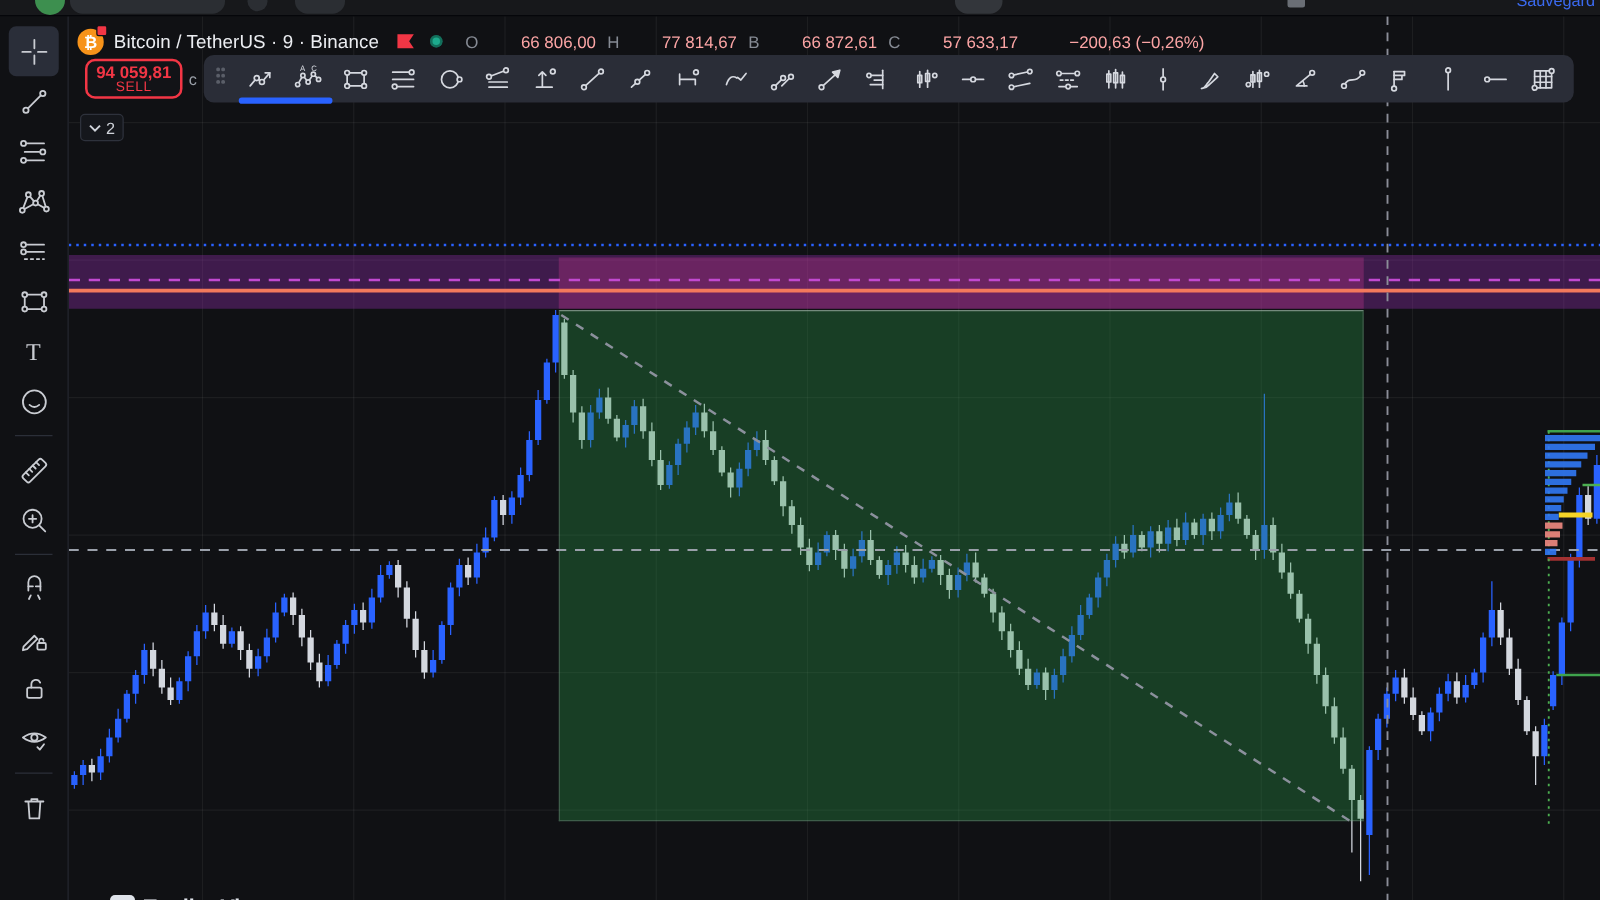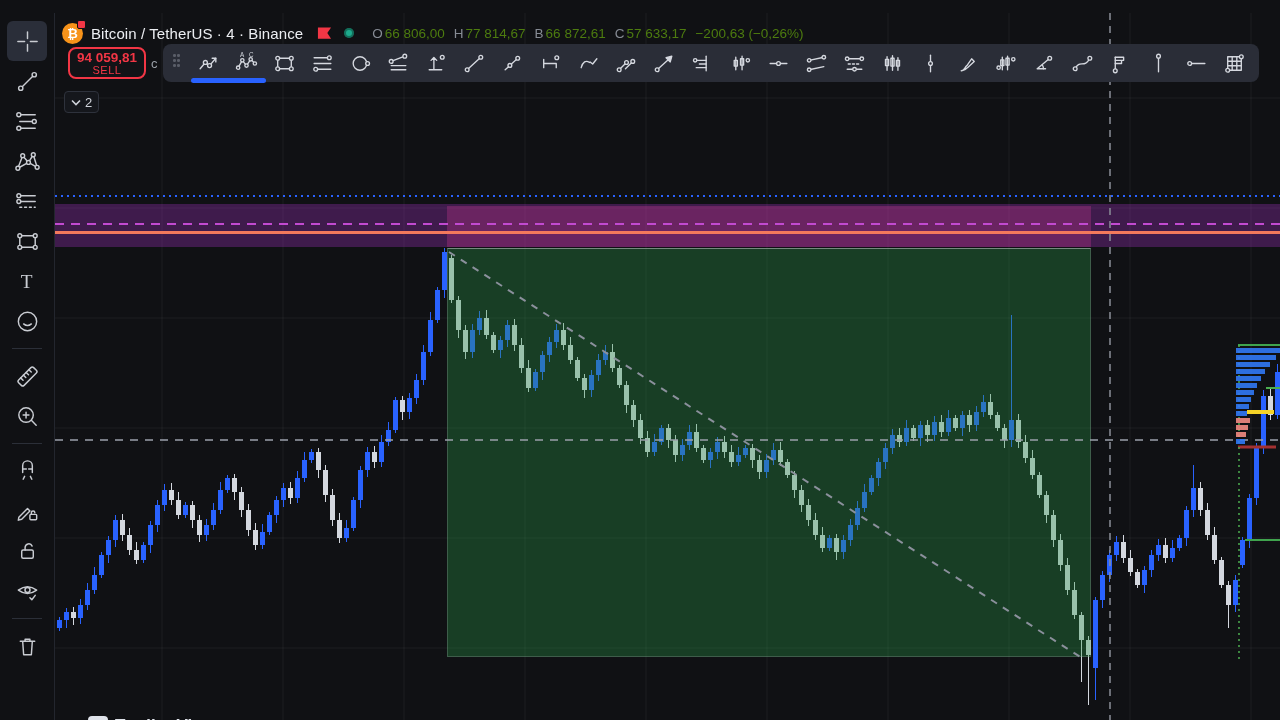--- a/index.html
+++ b/index.html
@@ -23,21 +23,21 @@
   #symbol-row{position:absolute;left:62px;top:20px;height:26px;display:flex;align-items:center;z-index:35;gap:8px;}
   #btc-logo{width:21px;height:21px;border-radius:50%;background:#f7931a;color:#fff;font-weight:bold;
     font-size:13px;display:flex;align-items:center;justify-content:center;position:relative;}
   #btc-badge{position:absolute;right:-3px;top:-3px;width:9px;height:9px;border-radius:2px;background:#f23645;
     border:1px solid #101114;}
   #symbol-title{font-size:15px;color:#eceef2;letter-spacing:.1px;}
   #flag-icon{width:15px;height:14px;margin-left:6px;}
   #conn-dot{width:10px;height:10px;border-radius:50%;background:#1dab8d;box-shadow:0 0 0 2px rgba(0,0,0,.35) inset;margin-left:4px;}
   #ohlc{display:flex;gap:9px;font-size:13.5px;margin-left:10px;white-space:nowrap;}
   #ohlc .lbl{color:#868b94;margin-right:2px;}
-  #ohlc .val{color:#4d7c0f;}
+  #ohlc .val{color:#fca5a5;margin-left:32px;}
   
   #sell-box{position:absolute;left:68px;top:47px;width:78px;height:32px;border:2px solid #f23645;border-radius:8px;
     background:rgba(18,20,24,.92);color:#f23645;text-align:center;z-index:36;padding-top:2px;line-height:1.05;cursor:pointer;}
   #sell-box .price{font-size:13.5px;font-weight:bold;}
   #sell-box .sell{font-size:11px;letter-spacing:.5px;}
   #countdown{position:absolute;left:151px;top:56px;color:#9aa0a8;font-size:13px;z-index:35;}
   #layer-btn{position:absolute;left:64px;top:91px;width:35px;height:22px;background:#15171c;border:1px solid #2e323c;
     border-radius:4px;color:#cfd3da;font-size:13px;display:flex;align-items:center;justify-content:center;gap:4px;z-index:36;cursor:pointer;}
   #layer-btn svg{width:10px;height:7px;stroke:#cfd3da;fill:none;stroke-width:1.6;}
   
@@ -68,20 +68,29 @@
     border:1px solid rgba(200,206,208,.22);border-top:1px solid rgba(190,200,195,.55);}
   #tv-logo{position:absolute;left:88px;top:716px;z-index:8;display:flex;align-items:center;gap:7px;}
   #tv-logo .mark{width:20px;height:20px;background:#dfe3ea;border-radius:4px;}
   #tv-logo .txt{font-size:17px;font-weight:bold;color:#dfe3ea;}
 </style>
 </head>
 <body>
 
 <div id="stage">
 
+  <div id="top-strip">
+    <div class="strip-shape" style="left:28px;top:-12px;width:24px;height:24px;border-radius:50%;background:#3d8f4f;"></div>
+    <div class="strip-shape" style="left:56px;top:-9px;width:124px;height:20px;"></div>
+    <div class="strip-shape" style="left:198px;top:-7px;width:16px;height:16px;border-radius:50%;"></div>
+    <div class="strip-shape" style="left:236px;top:-9px;width:40px;height:20px;"></div>
+    <div class="strip-shape" style="left:764px;top:-9px;width:38px;height:20px;background:#33363b;"></div>
+    <div class="strip-shape" style="left:1030px;top:-4px;width:14px;height:10px;background:#6a6e75;border-radius:2px;"></div>
+    <span id="save-text">Sauvegard</span>
+  </div>
 
   <div id="sidebar">
       <div class="side-item selected">
         <svg viewBox="0 0 28 28">
           <path d="M14 4v7M14 17v7M4 14h7M17 14h7"></path>
         </svg>
       </div>
       <div class="side-item">
         <svg viewBox="0 0 28 28">
           <path d="M7 21 L21 7"></path>
@@ -594,21 +603,21 @@
       <div class="vp-row" style="left: 1236px; top: 411px; width: 11px; background: rgb(49, 121, 245);"></div>
       <div class="vp-row" style="left: 1236px; top: 418px; width: 14px; background: rgb(242, 139, 130);"></div>
       <div class="vp-row" style="left: 1236px; top: 425px; width: 12px; background: rgb(242, 139, 130);"></div>
       <div class="vp-row" style="left: 1236px; top: 432px; width: 10px; background: rgb(242, 139, 130);"></div>
       <div class="vp-row" style="left: 1236px; top: 439px; width: 9px; background: rgb(49, 121, 245);"></div>
     </div>
 
 
   <div id="symbol-row">
     <div id="btc-logo">₿<div id="btc-badge"></div></div>
-    <span id="symbol-title">Bitcoin / TetherUS · 4 · Binance</span>
+    <span id="symbol-title">Bitcoin / TetherUS · 9 · Binance</span>
     <svg id="flag-icon" viewBox="0 0 16 14">
         <path d="M1 1 H15 L11 7 L15 13 H1 Z" fill="#f23645"></path>
       </svg>
     <div id="conn-dot"></div>
     <div id="ohlc">
       <span><span class="lbl">O</span><span class="val">66 806,00</span></span>
       <span><span class="lbl">H</span><span class="val">77 814,67</span></span>
       <span><span class="lbl">B</span><span class="val">66 872,61</span></span>
       <span><span class="lbl">C</span><span class="val">57 633,17</span></span>
       <span class="val">−200,63 (−0,26%)</span>

